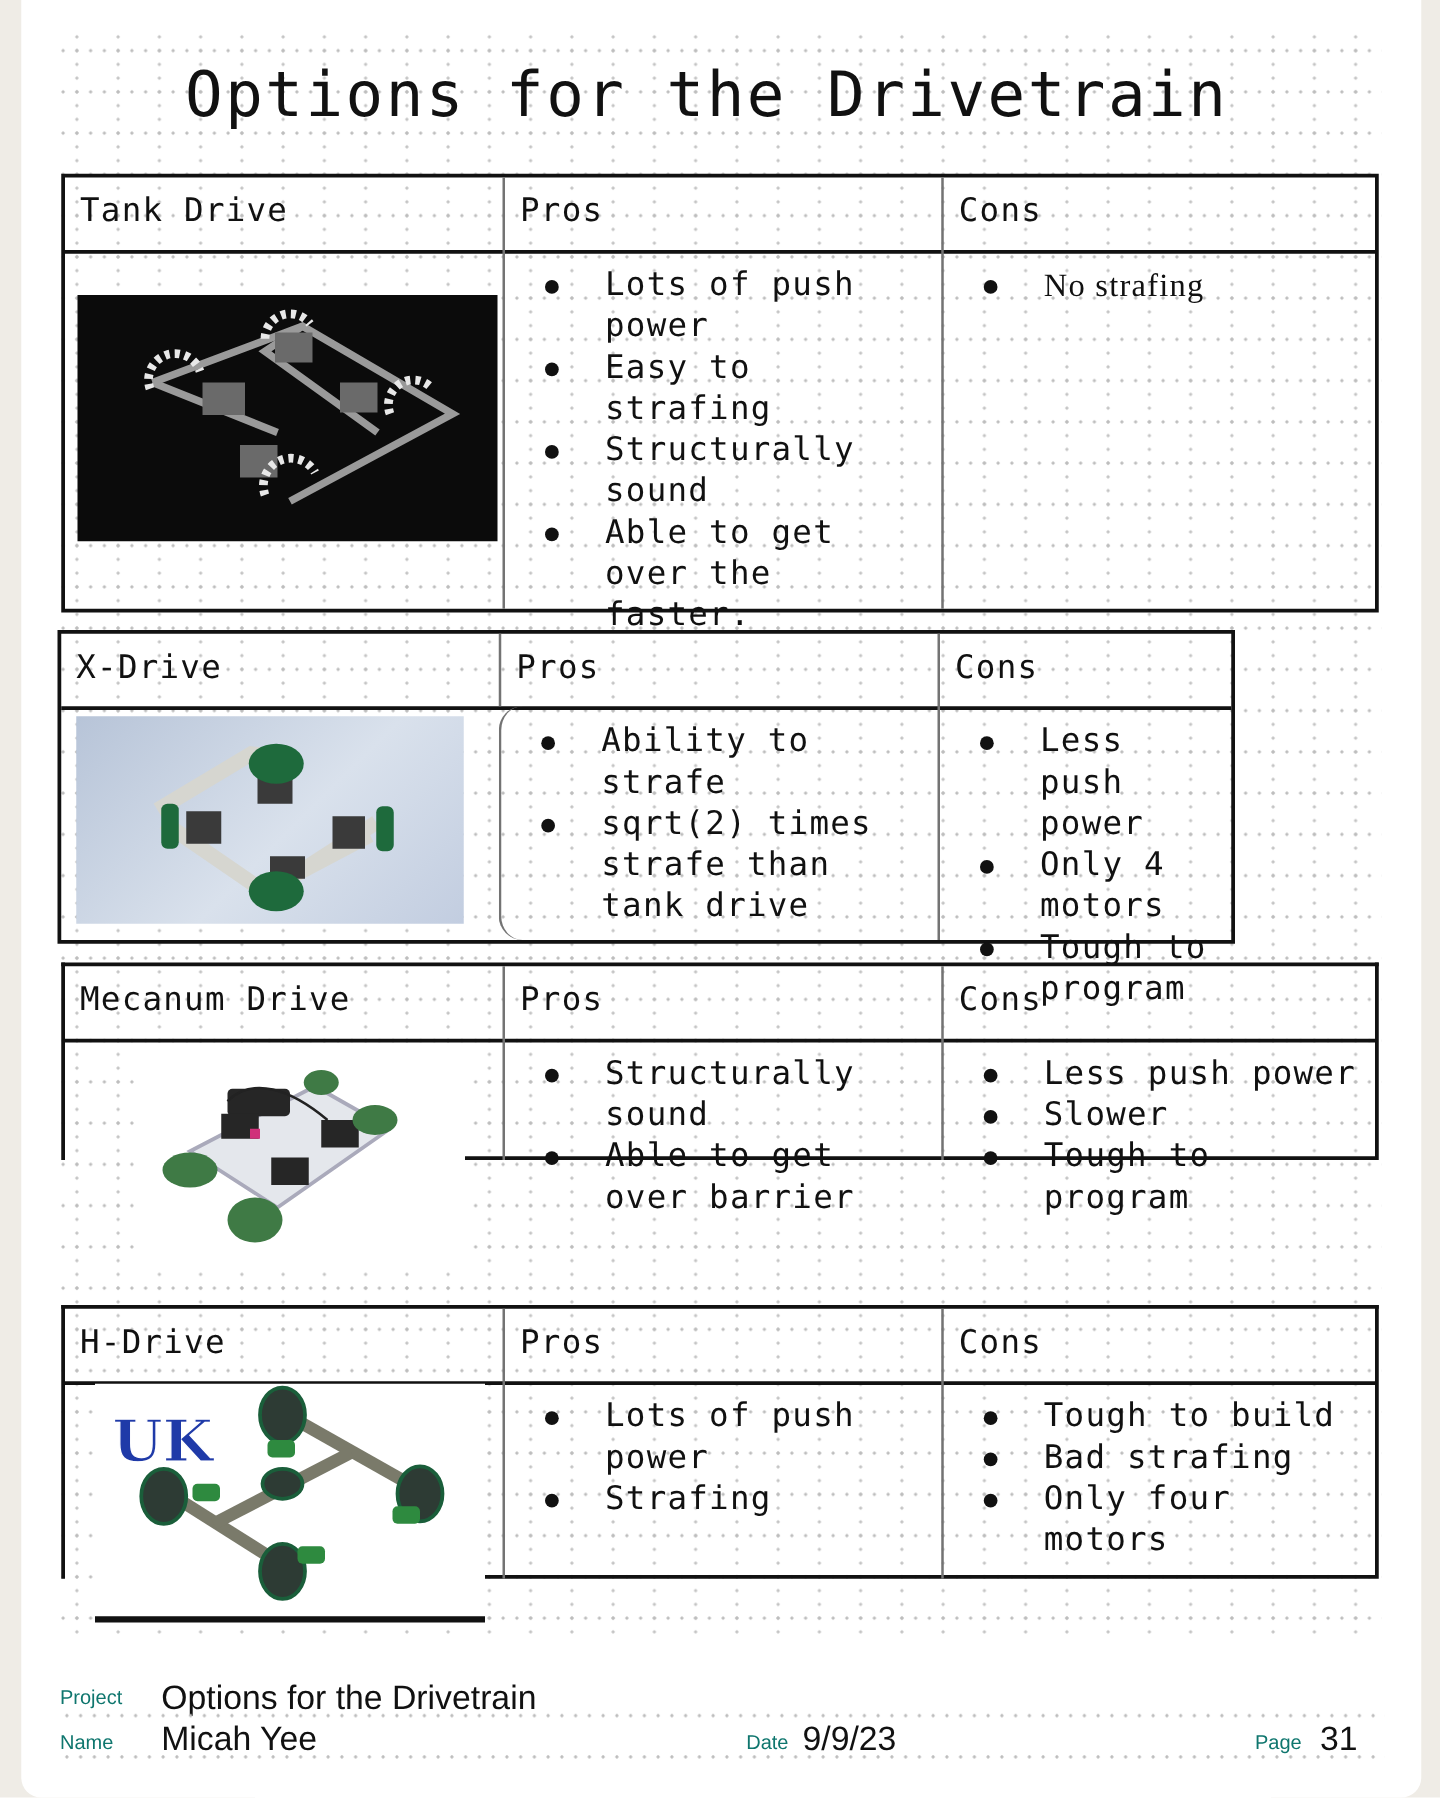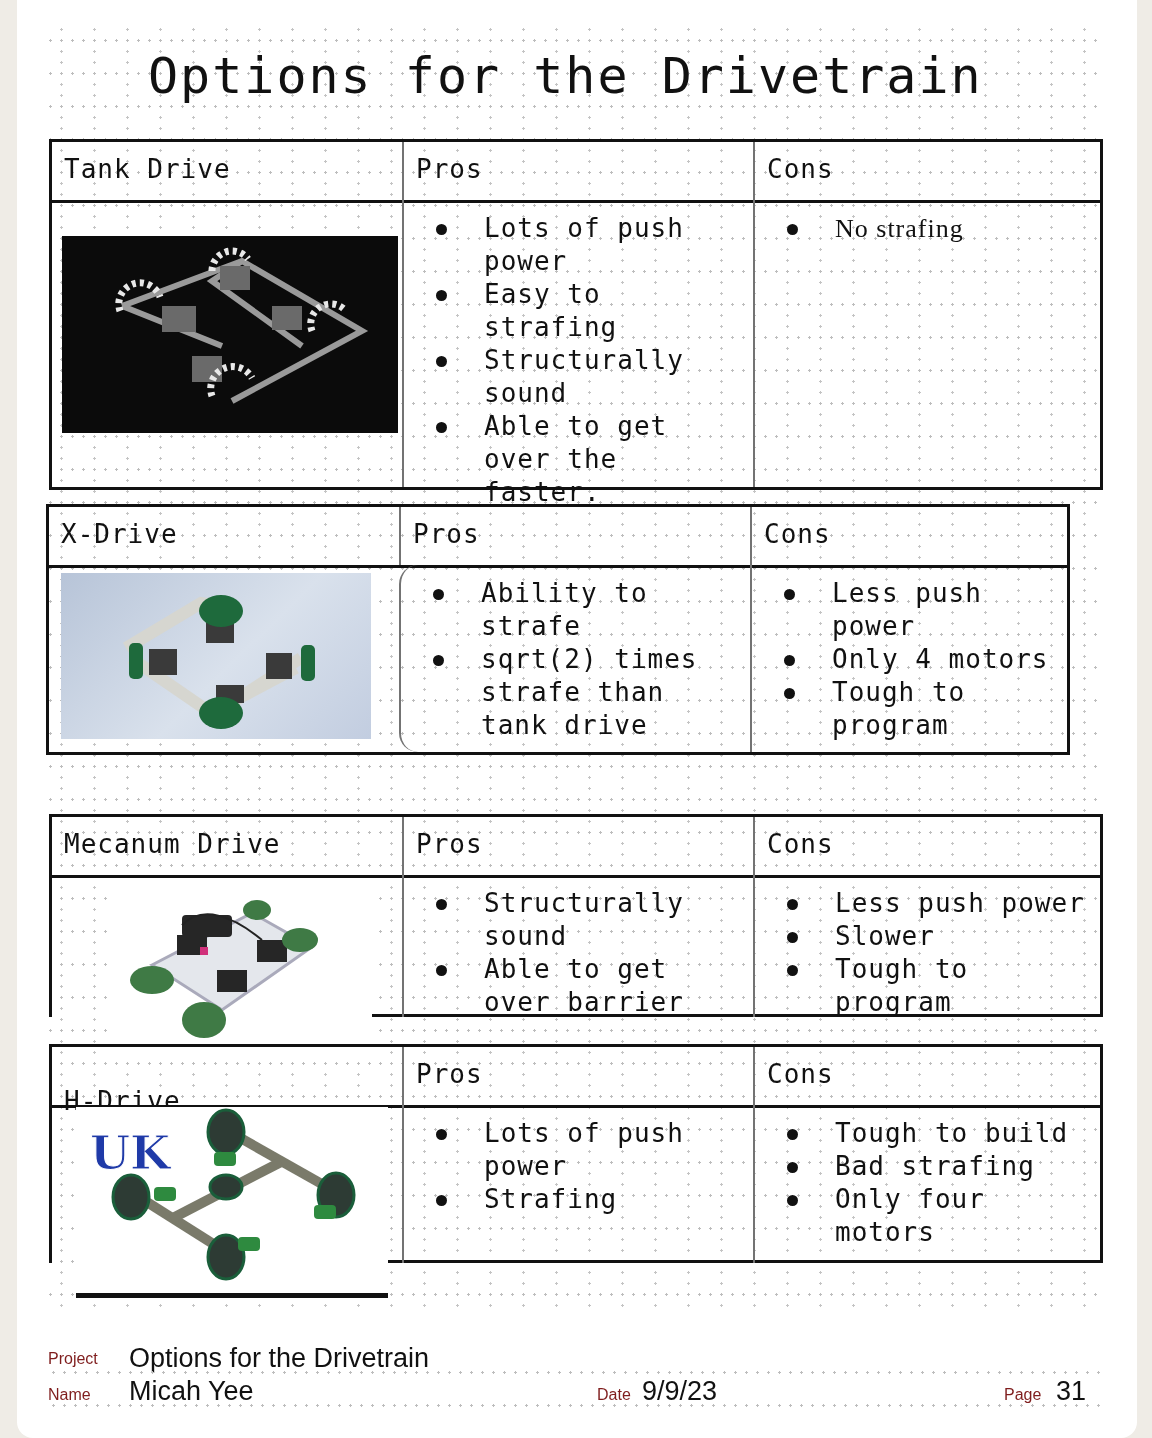--- a/index.html
+++ b/index.html
@@ -46,21 +46,21 @@
   }
   ul.bul li {
     position: relative; padding-left: 80px; font-size: 26px; line-height: 33px; letter-spacing: 1px;
     padding-right: 6px;
   }
   ul.bul li::before {
     content: ""; position: absolute; left: 32px; top: 12px; width: 11px; height: 11px;
     border-radius: 50%; background: #111;
   }
   .pic { position: absolute; overflow: hidden; }
-  .footer-label { position: absolute; font-family: "Liberation Sans", sans-serif; font-size: 16px; color: #7f1d1d; }
+  .footer-label { position: absolute; font-family: "Liberation Sans", sans-serif; font-size: 16px; color: #0f766e; }
   .footer-value { position: absolute; font-family: "Liberation Sans", sans-serif; font-size: 27px; color: #111; }
   .dotline {
     position: absolute; height: 3px;
     background-image: radial-gradient(circle, #bdbdbd 1.1px, transparent 1.4px);
     background-size: 11px 3px;
   }
 </style>
 </head>
 <body>
 
@@ -114,21 +114,21 @@
       </ul>
     </div>
     <div class="col c3" style="left:701px; right:0;font-family:Liberation Serif, serif;">
       <ul class="bul">
         <li><span>No strafing</span></li>
       </ul>
     </div>
   </div>
 </div>
 
-<div class="tbl" style="left:46px; top:504px; width:1024px; height:251px;">
+<div class="tbl" style="left:46px; top:504px; width:942px; height:251px;">
   <div class="head">
     <div class="col c1" style="left:0; width:350px;">
         <span class="hlabel">X-Drive</span>
       </div>
     <div class="col c2" style="left:350px; width:351px;">
         <span class="hlabel">Pros</span>
       </div>
     <div class="col c3" style="left:701px; right:0;">
         <span class="hlabel">Cons</span>
       </div>
@@ -166,21 +166,21 @@
     <div class="col c3" style="left:701px; right:0;">
       <ul class="bul">
         <li><span>Less push power</span></li>
         <li><span>Only 4 motors</span></li>
         <li><span>Tough to</span><br><span>program</span></li>
       </ul>
     </div>
   </div>
 </div>
 
-<div class="tbl" style="left:49px; top:814px; width:1054px; height:203px; border-bottom:none;">
+<div class="tbl" style="left:49px; top:770px; width:1054px; height:158px; border-bottom:none;">
   <div class="head">
     <div class="col c1" style="left:0; width:350px;">
         <span class="hlabel">Mecanum Drive</span>
       </div>
     <div class="col c2" style="left:350px; width:351px;">
         <span class="hlabel">Pros</span>
       </div>
     <div class="col c3" style="left:701px; right:0;">
         <span class="hlabel">Cons</span>
       </div>
@@ -219,21 +219,21 @@
         <li><span>Less push power</span></li>
         <li><span>Slower</span></li>
         <li><span>Tough to</span><br><span>program</span></li>
       </ul>
     </div>
   </div>
 </div>
 
 <div class="tbl" style="left:49px; top:1044px; width:1054px; height:219px; border-bottom:none;">
   <div class="head">
-    <div class="col c1" style="left:0; width:348px;margin-top:27px;">
+    <div class="col c1" style="left:0; width:348px;">
         <span class="hlabel">H-Drive</span>
       </div>
     <div class="col c2" style="left:350px; width:351px;">
         <span class="hlabel">Pros</span>
       </div>
     <div class="col c3" style="left:701px; right:0;">
         <span class="hlabel">Cons</span>
       </div>
   </div>
   <div class="body" style="top:58px; bottom:0; border-bottom:3px solid #111; left:330px;"></div>

